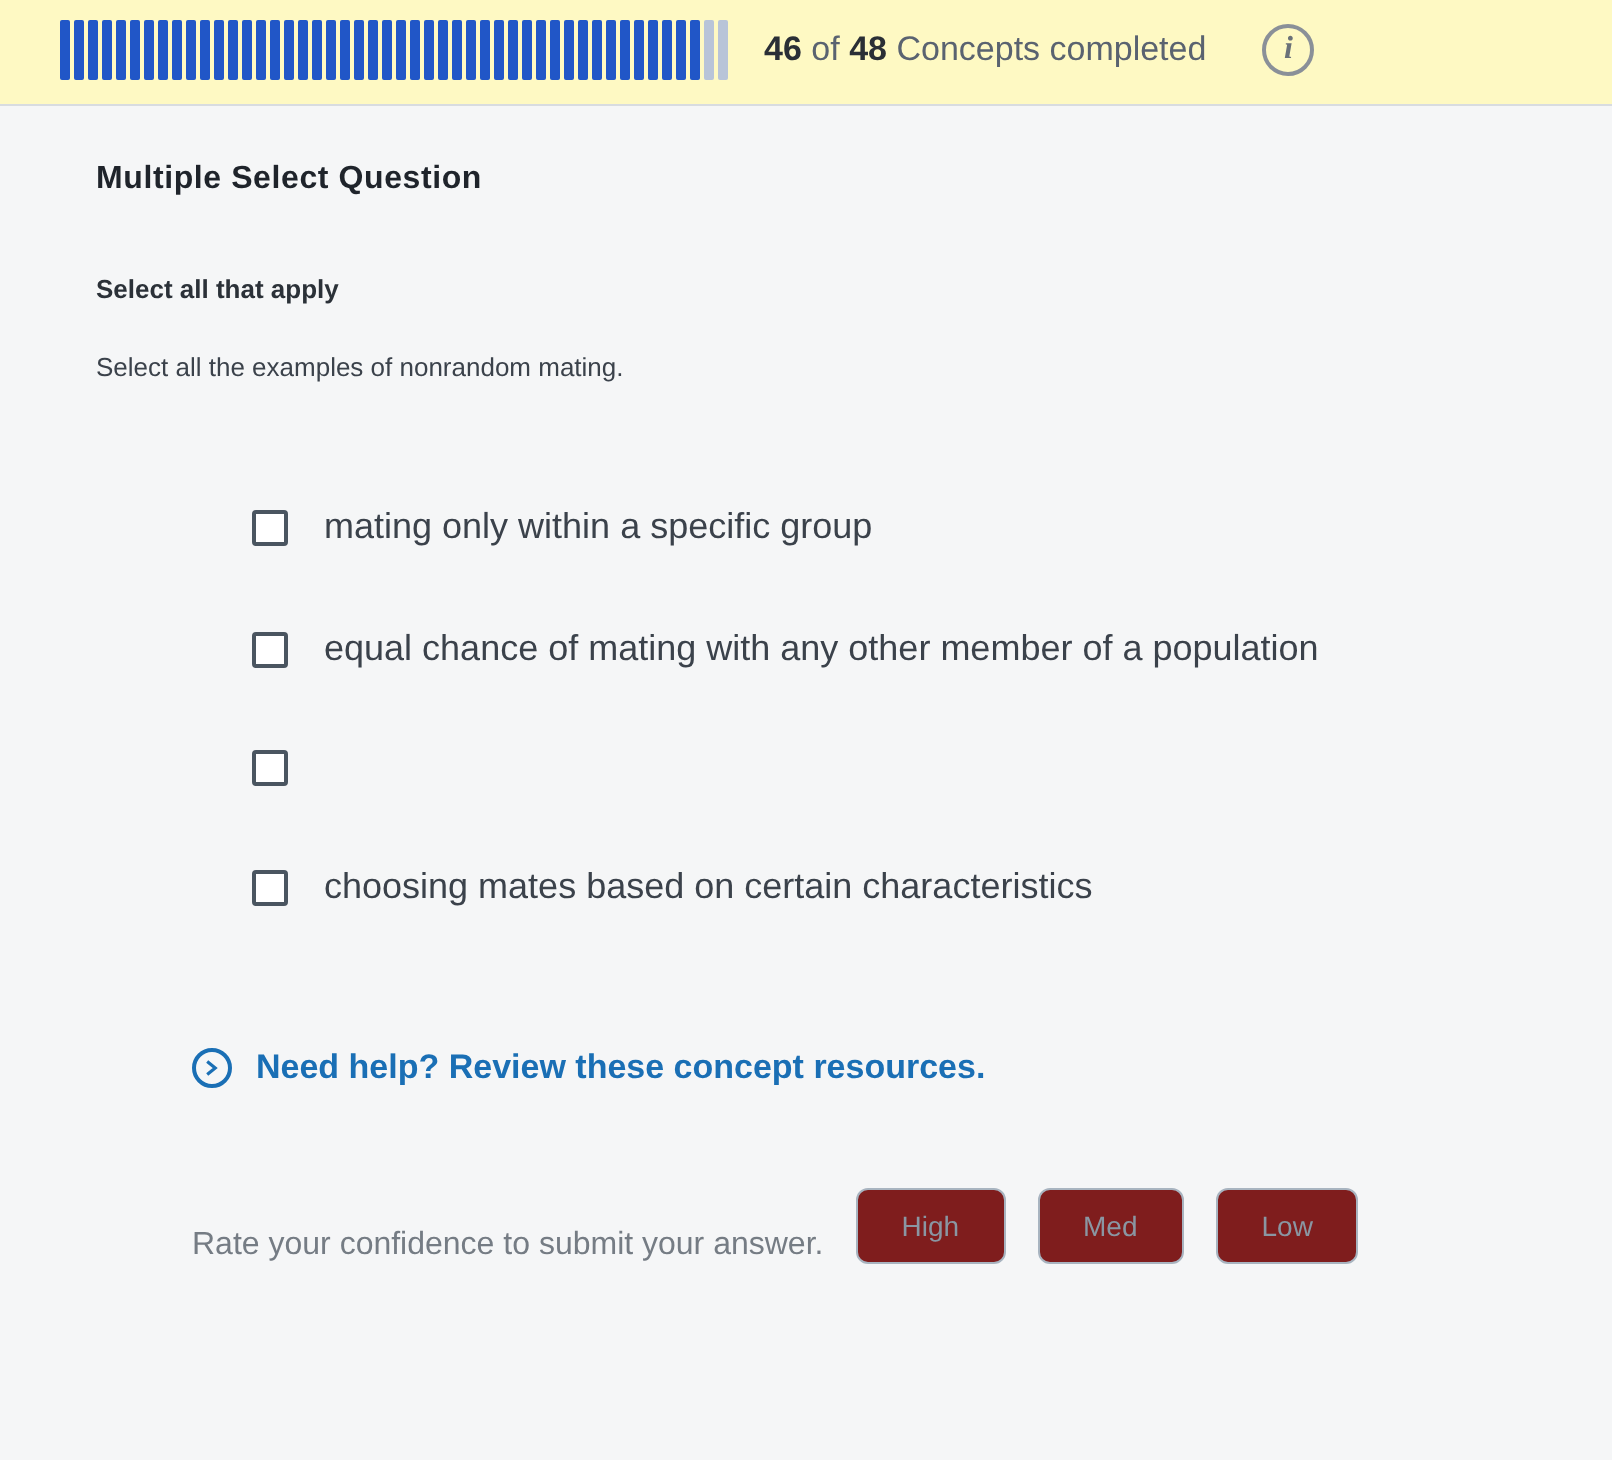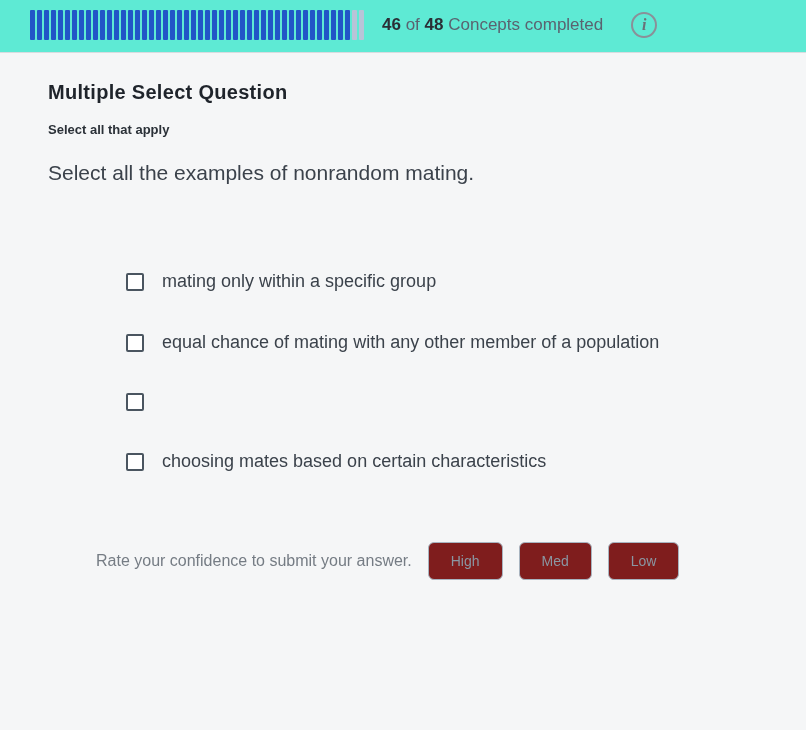--- a/index.html
+++ b/index.html
@@ -8,21 +8,21 @@
       height: 730px;
       font-family: -apple-system, BlinkMacSystemFont, 'Segoe UI', Arial, sans-serif;
       background: #f5f6f7;
       overflow: hidden;
     }
     .header {
       display: flex;
       align-items: center;
       padding: 10px 30px 12px 30px;
       border-bottom: 1px solid #d8dce0;
-      background: #5eead4;
+      background: #fef9c3;
       gap: 18px;
     }
     .progress-bar {
       display: flex;
       gap: 2px;
       align-items: flex-end;
     }
     .progress-tick {
       width: 5px;
       height: 30px;
@@ -50,36 +50,36 @@
       font-style: italic;
       font-weight: bold;
       color: #6a7178;
       font-size: 16px;
       margin-left: 10px;
     }
     .content {
       padding: 28px 48px 20px 48px;
     }
     .question-type {
-      font-size: 20px;
+      font-size: 16px;
       font-weight: 700;
       color: #1f242b;
       letter-spacing: 0.3px;
-      margin-bottom: 18px;
+      margin-bottom: 38px;
     }
     .instruction {
       font-size: 13px;
       font-weight: 700;
       color: #2b3138;
       margin-bottom: 24px;
     }
     .prompt {
-      font-size: 21px;
+      font-size: 13px;
       color: #3b424b;
-      margin-bottom: 86px;
+      margin-bottom: 62px;
     }
     .options {
       padding-left: 78px;
       display: flex;
       flex-direction: column;
       gap: 40px;
       margin-bottom: 70px;
     }
     .option {
       display: flex;
@@ -117,21 +117,21 @@
       color: #1a6fb5;
     }
     .chevron-circle svg { width: 8px; height: 8px; }
     .help-link {
       color: #1a6fb5;
       font-size: 17px;
       font-weight: 600;
     }
     .footer {
       display: flex;
-      align-items: center;
+      align-items: flex-end;
       gap: 16px;
       padding-left: 48px;
     }
     .confidence-label {
       font-size: 16px;
       color: #757c84;
     }
     .conf-btn {
       border: 1px solid #a8b4c0;
       border-radius: 6px;
@@ -224,20 +224,28 @@
       </div>
       <div class="option">
         <div class="checkbox"></div>
       </div>
       <div class="option">
         <div class="checkbox"></div>
         <div class="option-label">choosing mates based on certain characteristics</div>
       </div>
     </div>
 
+  <div class="help-row">
+    <span class="chevron-circle">
+      <svg viewBox="0 0 10 10">
+          <path d="M2 1 L7 5 L2 9" fill="none" stroke="#1a6fb5" stroke-width="2"></path>
+        </svg>
+    </span>
+    <span class="help-link">Need help? Review these concept resources.</span>
+  </div>
 
   <div class="footer">
     <span class="confidence-label">Rate your confidence to submit your answer.</span>
     <button class="conf-btn">High</button>
     <button class="conf-btn">Med</button>
     <button class="conf-btn">Low</button>
   </div>
 </div>
 
 </body></html>

